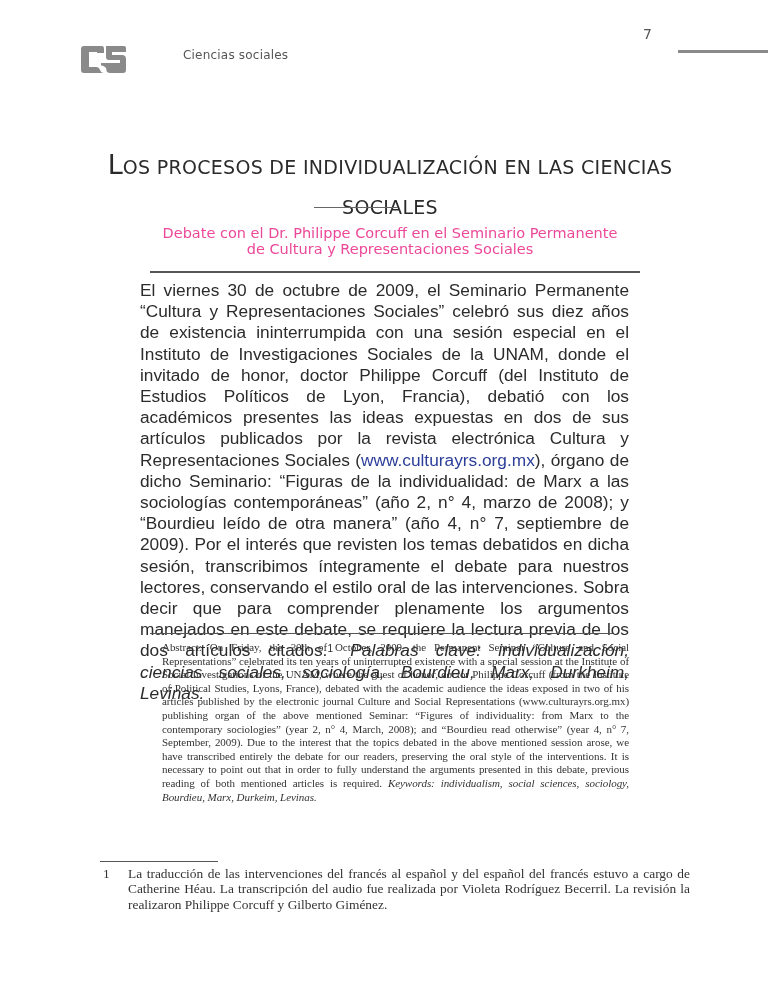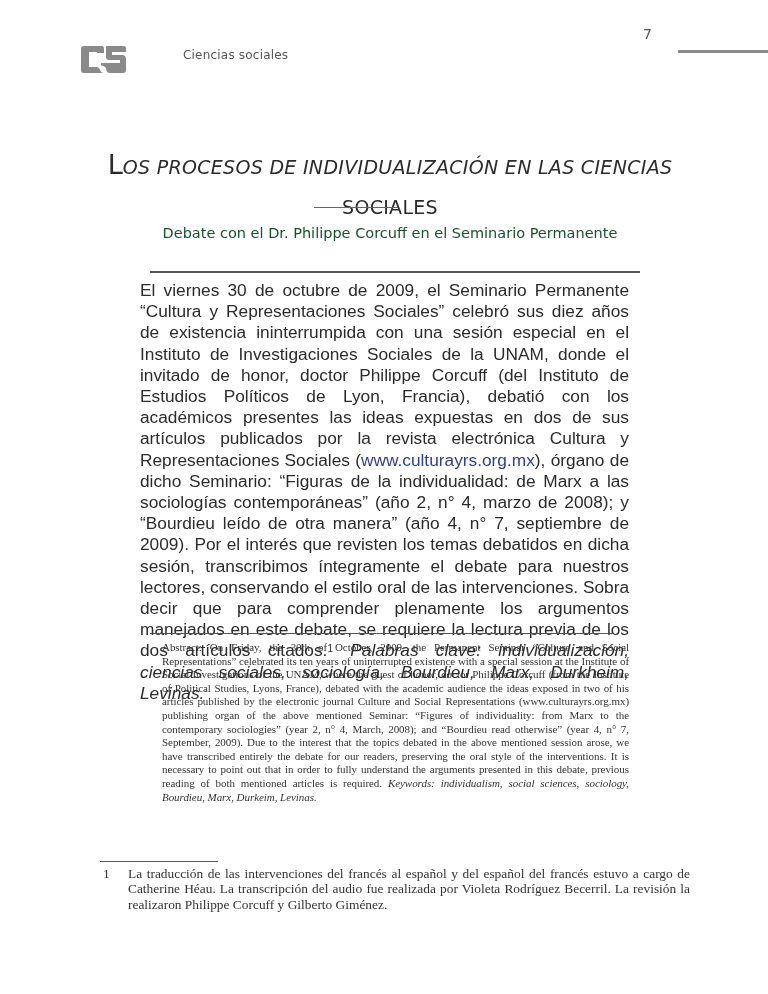--- a/index.html
+++ b/index.html
@@ -9,21 +9,21 @@
   .logo { left: 80px; top: 43px; width: 47px; height: 33px; }
   .running-head { left: 183px; top: 48px; font-family: "DejaVu Sans", sans-serif; font-size: 12px; color: #555; letter-spacing: 0.2px; }
   .page-number { left: 643px; top: 26px; font-family: "DejaVu Sans", sans-serif; font-size: 14px; color: #555; }
   .page-rule { left: 678px; top: 50px; width: 90px; height: 3px; background: #8a8a8a; }
 
   .title { left: 100px; width: 580px; top: 146px; text-align: center; font-family: "DejaVu Sans", sans-serif; color: #2b2b2b; line-height: 38px; }
   .title .big { font-size: 27px; }
   .title .sc { font-size: 19px; letter-spacing: 0.3px; }
   .title-rule { left: 314px; top: 207px; width: 84px; height: 1px; background: #666; }
 
-  .subtitle { left: 100px; width: 580px; top: 225px; text-align: center; font-family: "DejaVu Sans", sans-serif; font-size: 14.5px; line-height: 16px; color: #14532d; }
+  .subtitle { left: 100px; width: 580px; top: 225px; text-align: center; font-family: "DejaVu Sans", sans-serif; font-size: 14.5px; line-height: 16px; color: #ec4899; }
 
   .rule-top { left: 150px; top: 271px; width: 490px; height: 2px; background: #555; }
 
   .body-text { left: 140px; top: 280px; width: 489px; font-family: Liberation Sans, sans-serif; font-size: 17.3px; line-height: 21.2px; text-align: justify; color: #2b2b2b; }
   .body-text .link { color: #2c3e99; }
   .body-text .kw { font-style: italic; }
   .body-text sup { font-size: 10px; vertical-align: top; position: relative; top: -2px; }
 
   .rule-mid { left: 150px; top: 633px; width: 463px; height: 1px; background: #555; }
 
@@ -46,27 +46,28 @@
     <path d="M4 3 H22 Q24 3 24 6 V10 H17 V9 H9 V24 H16 Q19 24 20 27 Q21 30 24 30 H4 Q1 30 1 27 V6 Q1 3 4 3 Z" fill="#8a8a8a"></path>
     <path d="M26 3 H44 Q46 3 46 5 V9 H32 V12 H42 Q46 12 46 16 V27 Q46 30 43 30 H30 Q27 30 26 27 Q25 24 22 24 H21 V20 H40 V17 H29 Q26 17 26 14 Z" fill="#8a8a8a"></path>
     <path d="M19 24 Q22 22 25 25 Q27 28 24 28" fill="none" stroke="#ffffff" stroke-width="1.5"></path>
   </svg>
 </div>
 <div class="abs running-head">Ciencias sociales</div>
 <div class="abs page-number">7</div>
 <div class="abs page-rule"></div>
 
 <div class="abs title">
-  <div><span class="big">L</span><span class="sc" style="text-transform: uppercase; font-style: italic;">os procesos de individualización en las ciencias</span></div>
+  <div><span class="big">L</span><span class="sc" style="text-transform: uppercase;">os procesos de individualización en las ciencias</span></div>
   <div><span class="sc" style="text-transform: uppercase;">sociales</span></div>
 </div>
 <div class="abs title-rule"></div>
 
 <div class="abs subtitle">
   <div>Debate con el Dr. Philippe Corcuff en el Seminario Permanente</div>
+  <div>de Cultura y Representaciones Sociales</div>
 </div>
 
 <div class="abs rule-top"></div>
 
 <div class="abs body-text"><span>El viernes 30 de octubre de 2009, el Seminario Permanente “Cultura y Representaciones Sociales” celebró sus diez años de existencia ininterrumpida con una sesión especial en el Instituto de Investigaciones Sociales de la UNAM, donde el invitado de honor, doctor Philippe Corcuff (del Instituto de Estudios Políticos de Lyon, Francia), debatió con los académicos presentes las ideas expuestas en dos de sus artículos publicados por la revista electrónica Cultura y Representaciones Sociales (</span><span class="link">www.culturayrs.org.mx</span><span>), órgano de dicho Seminario: “Figuras de la individualidad: de Marx a las sociologías contemporáneas” (año 2, n° 4, marzo de 2008); y “Bourdieu leído de otra manera” (año 4, n° 7, septiembre de 2009). Por el interés que revisten los temas debatidos en dicha sesión, transcribimos íntegramente el debate para nuestros lectores, conservando el estilo oral de las intervenciones. Sobra decir que para comprender plenamente los argumentos manejados en este debate, se requiere la lectura previa de los dos artículos citados.</span><sup>1</sup><span class="kw"> Palabras clave: individualización, ciencias sociales, sociología, Bourdieu, Marx, Durkheim, Levinas.</span></div>
 
 <div class="abs rule-mid"></div>
 
 <div class="abs abstract"><span>Abstract: On Friday, the 30th of October, 2009, the Permanent Seminar “Culture and Social Representations” celebrated its ten years of uninterrupted existence with a special session at the Institute of Social Investigations of the UNAM, where the guest of honor, doctor Philippe Corcuff (from the Institute of Political Studies, Lyons, France), debated with the academic audience the ideas exposed in two of his articles published by the electronic journal Culture and Social Representations (www.culturayrs.org.mx) publishing organ of the above mentioned Seminar: “Figures of individuality: from Marx to the contemporary sociologies” (year 2, n° 4, March, 2008); and “Bourdieu read otherwise” (year 4, n° 7, September, 2009). Due to the interest that the topics debated in the above mentioned session arose, we have transcribed entirely the debate for our readers, preserving the oral style of the interventions. It is necessary to point out that in order to fully understand the arguments presented in this debate, previous reading of both mentioned articles is required.</span><span class="kw"> Keywords: individualism, social sciences, sociology, Bourdieu, Marx, Durkeim, Levinas.</span></div>
 

